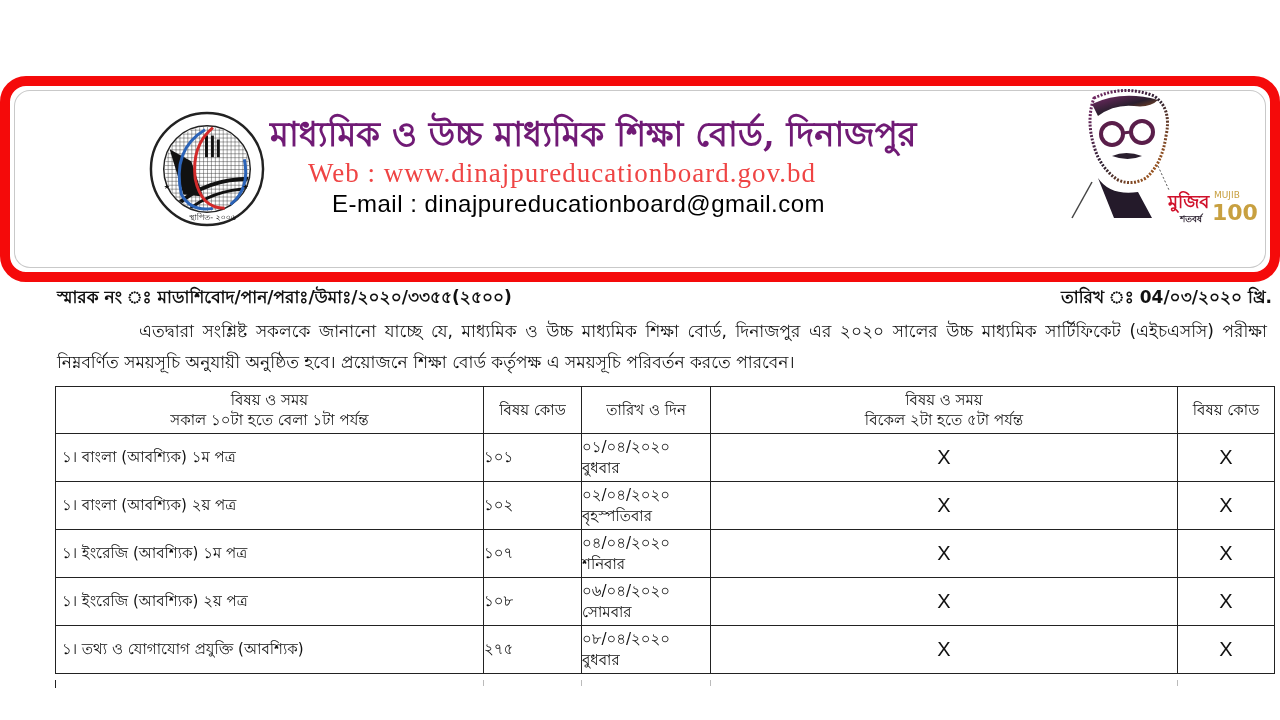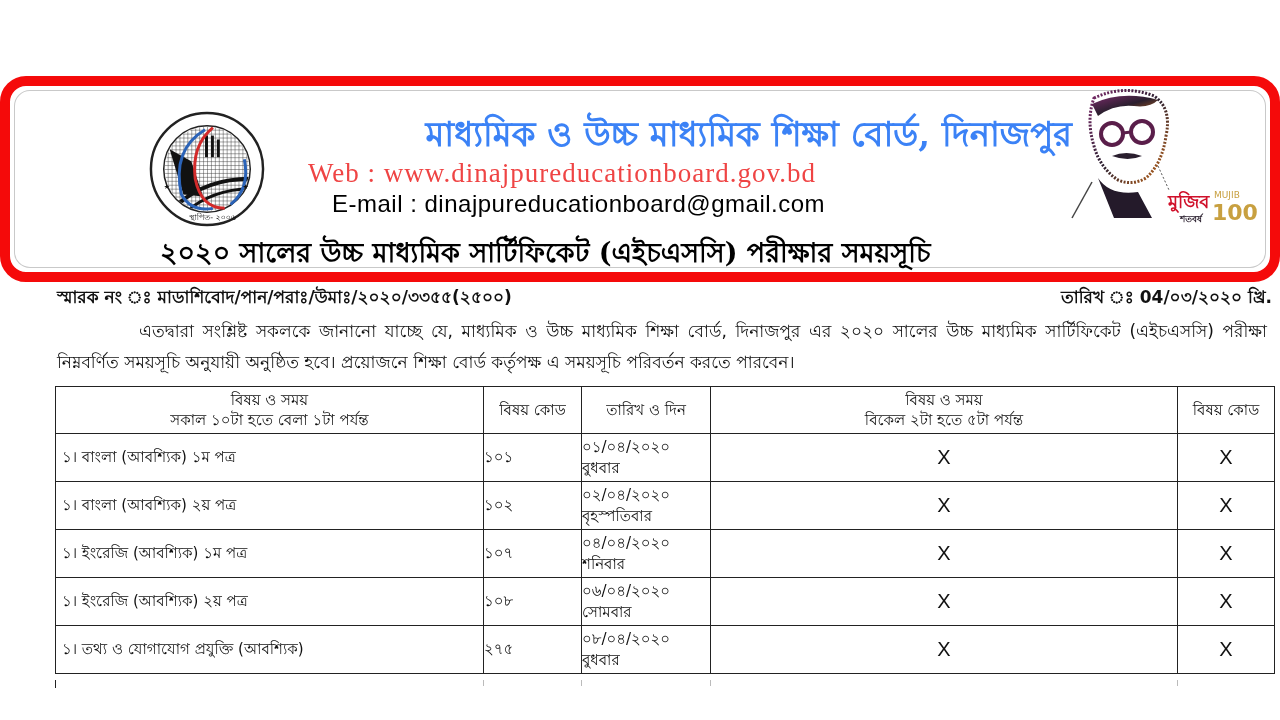--- a/index.html
+++ b/index.html
@@ -35,29 +35,29 @@
   }
   .logo {
     position: absolute;
     left: 138px;
     top: 24px;
     width: 118px;
     height: 118px;
   }
   .title {
     position: absolute;
-    left: 252px;
+    left: 260px;
     top: 22px;
     width: 810px;
-    text-align: right;
+    text-align: left;
     font-family: "DejaVu Serif", serif;
     font-weight: bold;
     font-size: 34px;
     letter-spacing: 0px;
-    color: #3b82f6;
+    color: #701a75;
     white-space: nowrap;
   }
   .web {
     position: absolute;
     left: 298px;
     top: 72px;
     font-family: Liberation Serif, serif;
     font-size: 27px;
     color: #ef4444;
     white-space: nowrap;
@@ -207,21 +207,20 @@
     <path d="M66 18 Q44 36 48 70 Q54 100 78 100" stroke="#d32a2a" stroke-width="3" fill="none"></path>
     <path d="M98 50 Q104 80 84 96" stroke="#2b63b8" stroke-width="3" fill="none"></path>
     <text x="16" y="80" font-size="7" fill="#111">★</text>
     <text x="96" y="80" font-size="7" fill="#111">★</text>
     <text x="42" y="112" font-size="8" fill="#111">স্থাপিত- ২০০৬</text>
   </svg>
 
   <div class="title">মাধ্যমিক ও উচ্চ মাধ্যমিক শিক্ষা বোর্ড, দিনাজপুর</div>
   <div class="web">Web : www.dinajpureducationboard.gov.bd</div>
   <div class="email">E-mail : dinajpureducationboard@gmail.com</div>
-  <div class="subtitle">২০২০ সালের উচ্চ মাধ্যমিক সার্টিফিকেট (এইচএসসি) পরীক্ষার সময়সূচি</div>
 
   <svg class="portrait" viewBox="0 0 210 140">
     <defs>
       <linearGradient id="pg" x1="0" y1="0" x2="1" y2="1">
         <stop offset="0" stop-color="#7a2a6a"></stop>
         <stop offset="0.5" stop-color="#2a1f2e"></stop>
         <stop offset="1" stop-color="#c86a1a"></stop>
       </linearGradient>
     </defs>
     <path d="M40 12 Q70 -2 100 10 Q118 22 112 50 Q108 78 92 92 Q78 100 64 94 Q46 82 40 60 Q32 34 40 12 Z" fill="none" stroke="url(#pg)" stroke-width="3" stroke-dasharray="2 1.5"></path>

